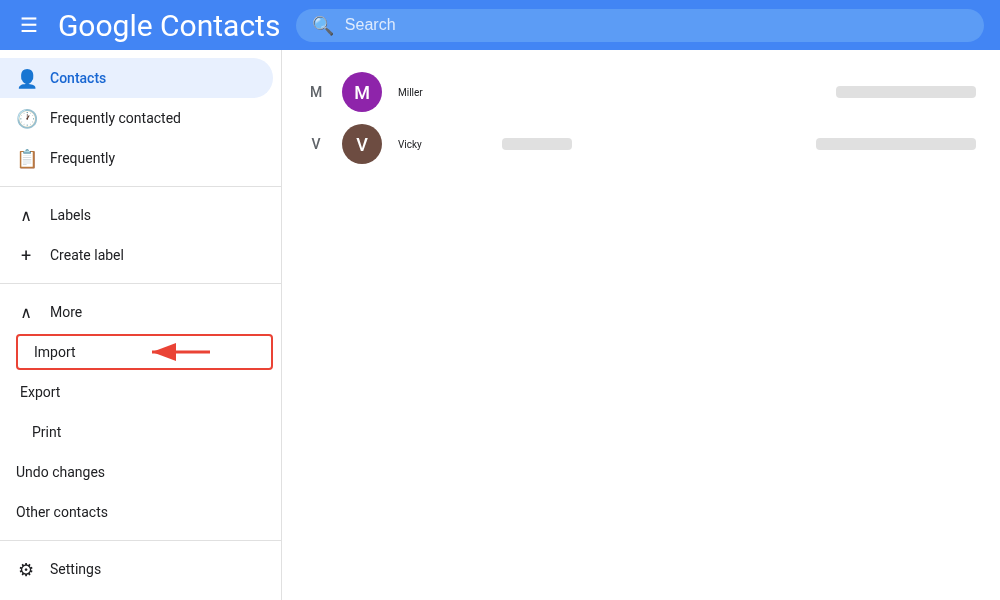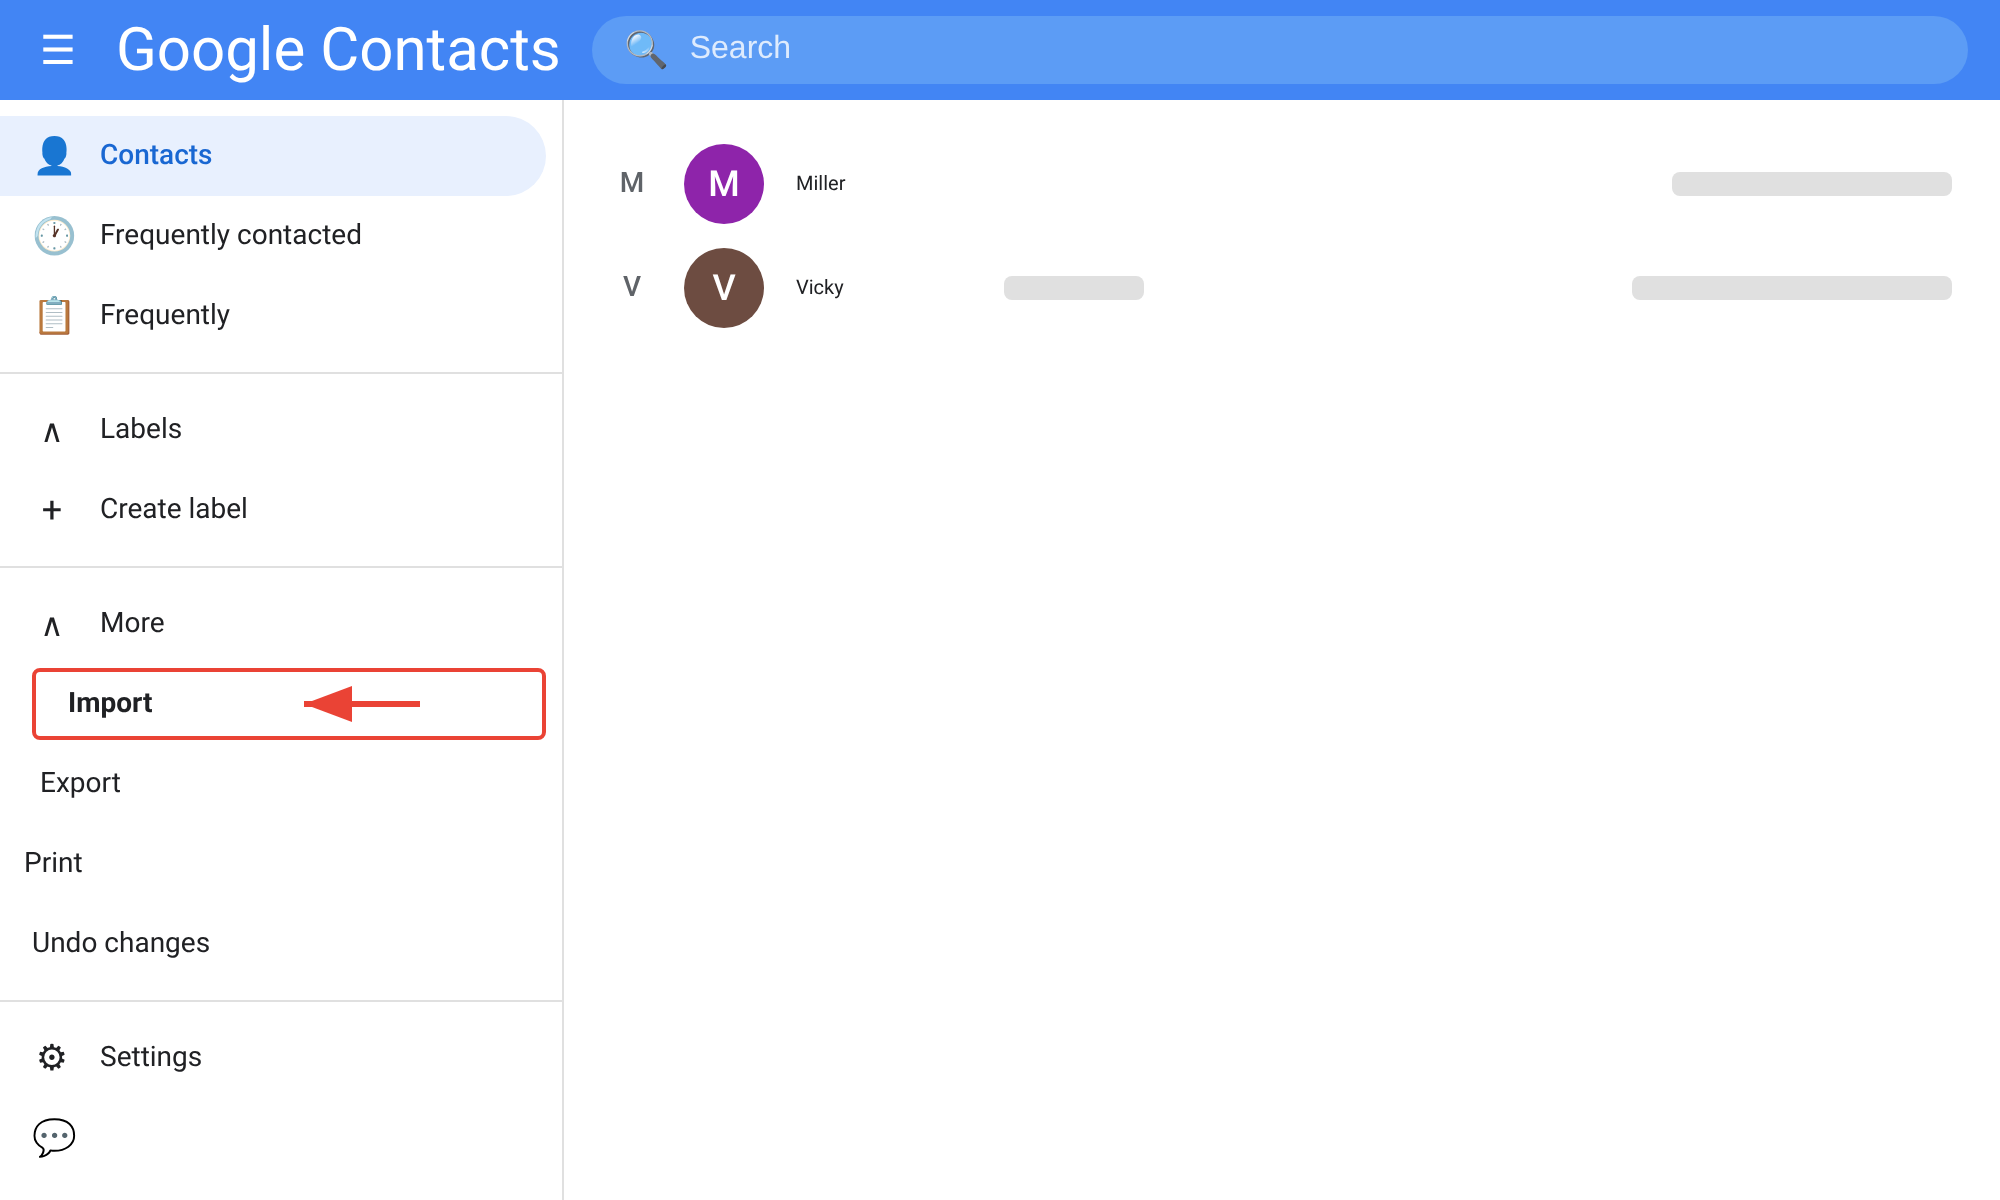--- a/index.html
+++ b/index.html
@@ -204,47 +204,50 @@
       <span>Create label</span>
     </div>
 
     <div class="sidebar-divider"></div>
 
     <div class="sidebar-section-header">
       <span class="icon">∧</span>
       <span>More</span>
     </div>
 
-    <div style="position:relative; display:flex; align-items:flex-start;font-weight:bold;">
+    <div style="position:relative; display:flex; align-items:flex-start;">
       <div class="import-item sidebar-item" style="flex:1; margin-right:8px; padding-left:16px; height:36px; border:2px solid #ea4335; border-radius:4px; display:flex; align-items:center; gap:14px;">
         <span style="font-size:14px;">Import</span>
       </div>
 
       <svg style="position:absolute; left:80px; top:50%; transform:translateY(-50%);" width="140" height="24">
         <defs>
           <marker id="arrowhead" markerWidth="8" markerHeight="6" refX="8" refY="3" orient="auto">
             <polygon points="0 0, 8 3, 0 6" fill="#ea4335"></polygon>
           </marker>
         </defs>
         <line x1="130" y1="12" x2="72" y2="12" stroke="#ea4335" stroke-width="3" marker-end="url(#arrowhead)"></line>
       </svg>
     </div>
 
     <div class="sidebar-item" style="padding-left:20px;">
       <span>Export</span>
     </div>
 
-    <div class="sidebar-item" style="padding-left:12px;">
+    <div class="sidebar-item" style="padding-left:32px;">
       <span>Print</span>
     </div>
 
     <div class="sidebar-item" style="">
       <span>Undo changes</span>
     </div>
 
+    <div class="sidebar-item" style="padding-left:16px;">
+      <span>Other contacts</span>
+    </div>
 
     <div class="sidebar-divider"></div>
 
     <div class="sidebar-item">
       <span class="icon">⚙</span>
       <span>Settings</span>
     </div>
 
     <div class="sidebar-item">
       <span class="icon">💬</span>

